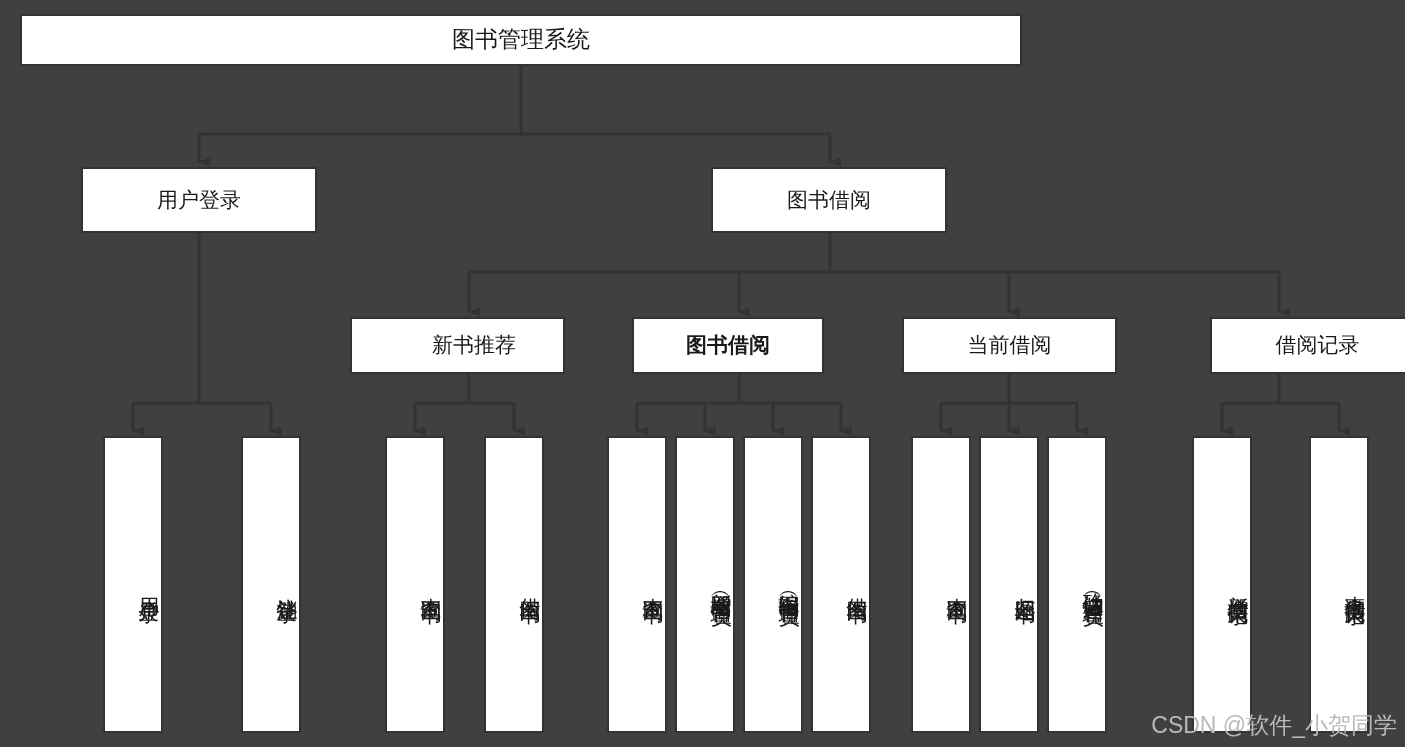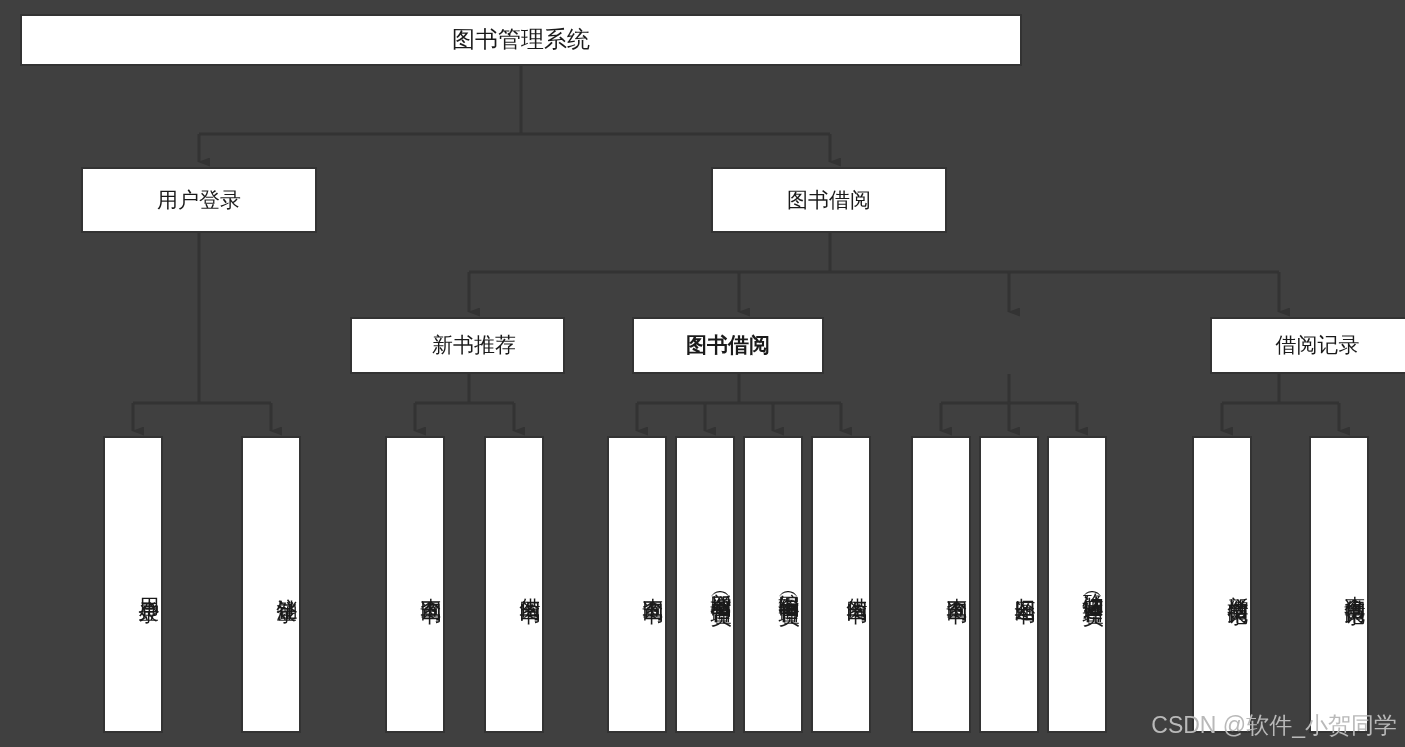--- a/index.html
+++ b/index.html
@@ -145,20 +145,23 @@
   <div class="node lvl2" style="left:711px; top:167px; width:236px; height:66px;">
     <span>图书借阅</span>
   </div>
 
   <div class="node lvl3" style="left:350px; top:317px; width:215px; height:57px;padding-left:33px;">
     <span>新书推荐</span>
   </div>
   <div class="node lvl3" style="left:632px; top:317px; width:192px; height:57px;font-weight:bold;">
     <span>图书借阅</span>
   </div>
+  <div class="node lvl3" style="left:902px; top:317px; width:215px; height:57px;">
+    <span>当前借阅</span>
+  </div>
   <div class="node lvl3" style="left:1172px; top:317px; width:215px; height:57px;margin-left:38px;">
     <span>借阅记录</span>
   </div>
 
   <div class="node leaf" style="left:103px; top:436px; width:60px; height:297px;">
     <span class="leaf-text">用户登录</span>
   </div>
   <div class="node leaf" style="left:241px; top:436px; width:60px; height:297px;">
     <span class="leaf-text">注销登录</span>
   </div>

